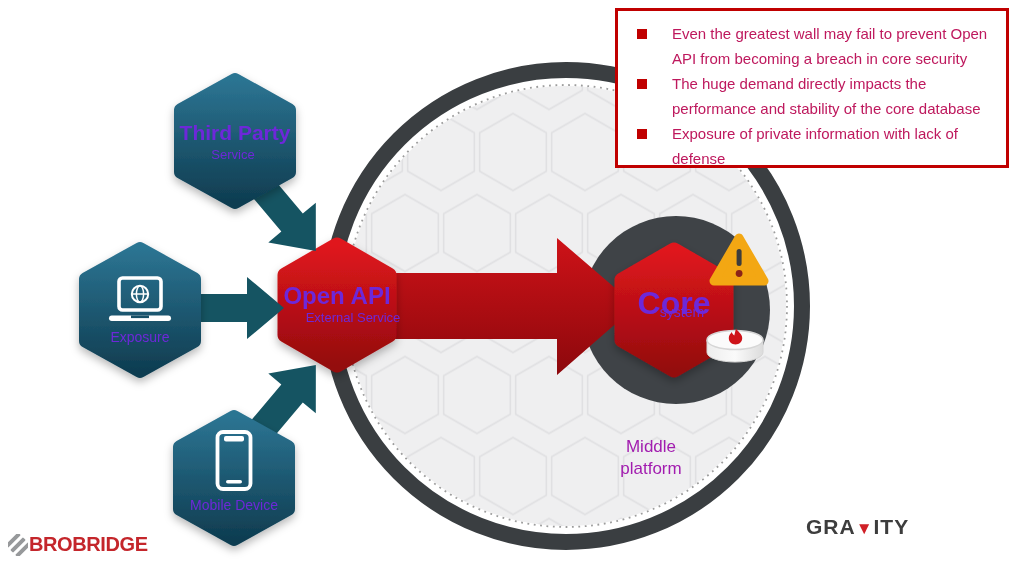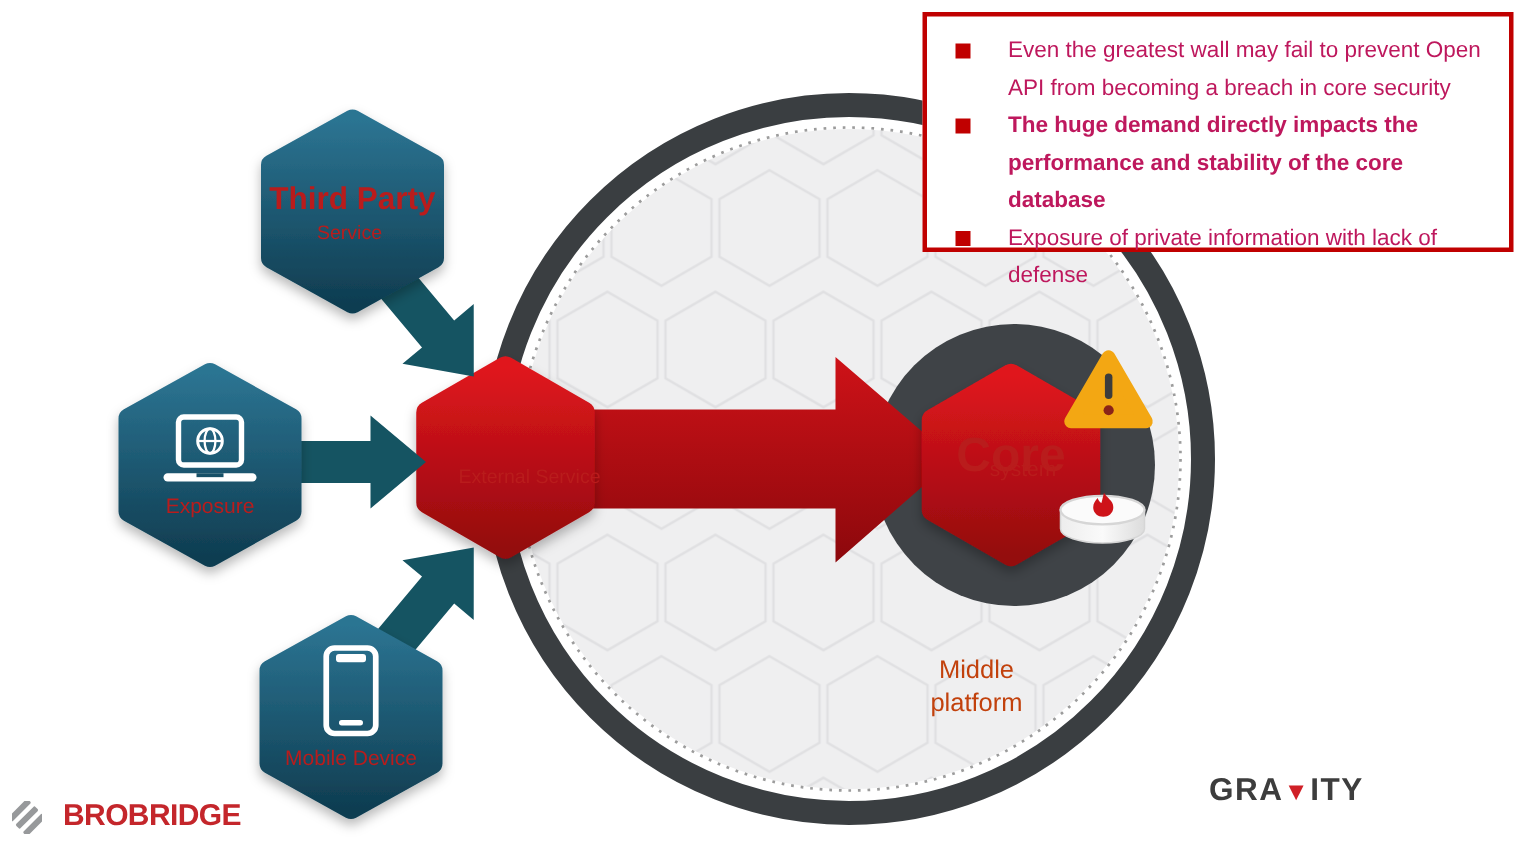--- a/index.html
+++ b/index.html
@@ -1,37 +1,37 @@
 <!DOCTYPE html>
 <html><head>
 <meta charset="utf-8">
 <style>
   html,body{margin:0;padding:0;background:#fff;}
   #stage{position:relative;width:1024px;height:570px;background:#fff;overflow:hidden;
          font-family:"Liberation Sans","DejaVu Sans",sans-serif;}
   #stage svg.scene{position:absolute;left:0;top:0;}
-  .lbl{position:absolute;text-align:center;color:#b91c1c;pointer-events:none;}
+  .lbl{position:absolute;text-align:center;color:#6d28d9;pointer-events:none;}
   .tp-title{left:165px;top:121px;width:140px;font-size:21px;font-weight:bold;}
   .tp-sub{left:175px;top:147px;width:116px;font-size:13px;}
   .computer-label{left:90px;top:329px;width:100px;font-size:14px;}
   .mobile-label{left:173px;top:497px;width:122px;font-size:14px;}
   .oa-title{left:272px;top:284px;width:130px;font-size:24px;font-weight:bold;line-height:1;}
   .oa-sub{left:277px;top:310px;width:120px;font-size:13px;margin-left:16px;}
   .arrow-label{left:378px;top:281px;width:204px;font-size:19px;line-height:1.22;}
   .core-title{left:614px;top:287px;width:120px;font-size:32px;font-weight:bold;line-height:1;}
   .core-sub{left:614px;top:304px;width:136px;font-size:14px;}
-  .middle-label{left:598px;top:436px;width:106px;font-size:17px;line-height:1.28;color:#c2410c;}
+  .middle-label{left:598px;top:436px;width:106px;font-size:17px;line-height:1.28;color:#a21caf;}
   .callout{position:absolute;left:615px;top:8px;width:394px;height:160px;background:#fff;
            border:3px solid #c00000;box-sizing:border-box;padding:10px 6px 0 10px;}
   .callout ul{list-style:none;margin:0;padding:0;}
   .callout li{display:flex;font-size:15px;line-height:25px;color:#be185d;}
-  .callout li.bold{font-weight:bold;}
+  .callout li.bold{font-weight:normal;}
   .callout .sq{flex:none;width:10px;height:10px;background:#c00000;margin:8px 25px 0 9px;}
   .brand-left{position:absolute;left:8px;top:533px;display:flex;align-items:center;}
-  .brand-left .word{font-size:20px;font-weight:bold;color:#c4262b;letter-spacing:-0.4px;margin-left:14px;}
+  .brand-left .word{font-size:20px;font-weight:bold;color:#c4262b;letter-spacing:-0.4px;margin-left:1px;}
   .brand-right{position:absolute;left:806px;top:515px;font-size:21px;font-weight:bold;
                color:#3d3d3d;letter-spacing:1px;}
   .brand-right .v{color:#d02027;font-size:17px;}
 </style>
 </head>
 <body>
 
 <div id="stage">
 
 <svg class="scene" width="1024" height="570" viewBox="0 0 1024 570">
@@ -114,20 +114,21 @@
     <rect x="217.5" y="432" width="33" height="57" rx="5.5" fill="none" stroke="#ffffff" stroke-width="3.8"></rect>
     <rect x="224" y="436" width="20" height="5.5" rx="2" fill="#ffffff"></rect>
     <rect x="226" y="480" width="16" height="3.6" rx="1.8" fill="#ffffff"></rect>
   </g>
 </svg>
 
 <div class="lbl tp-title">Third Party</div>
 <div class="lbl tp-sub">Service</div>
 <div class="lbl computer-label">Exposure</div>
 <div class="lbl mobile-label">Mobile Device</div>
+<div class="lbl oa-title">Open API</div>
 <div class="lbl oa-sub">External Service</div>
 <div class="lbl core-title">Core</div>
 <div class="lbl core-sub">system</div>
 <div class="lbl middle-label">Middle platform</div>
 
 <div class="callout">
   <ul>
     <li>
       <span class="sq"></span>
       <span>Even the greatest wall may fail to prevent Open API from becoming a breach in core security</span>

